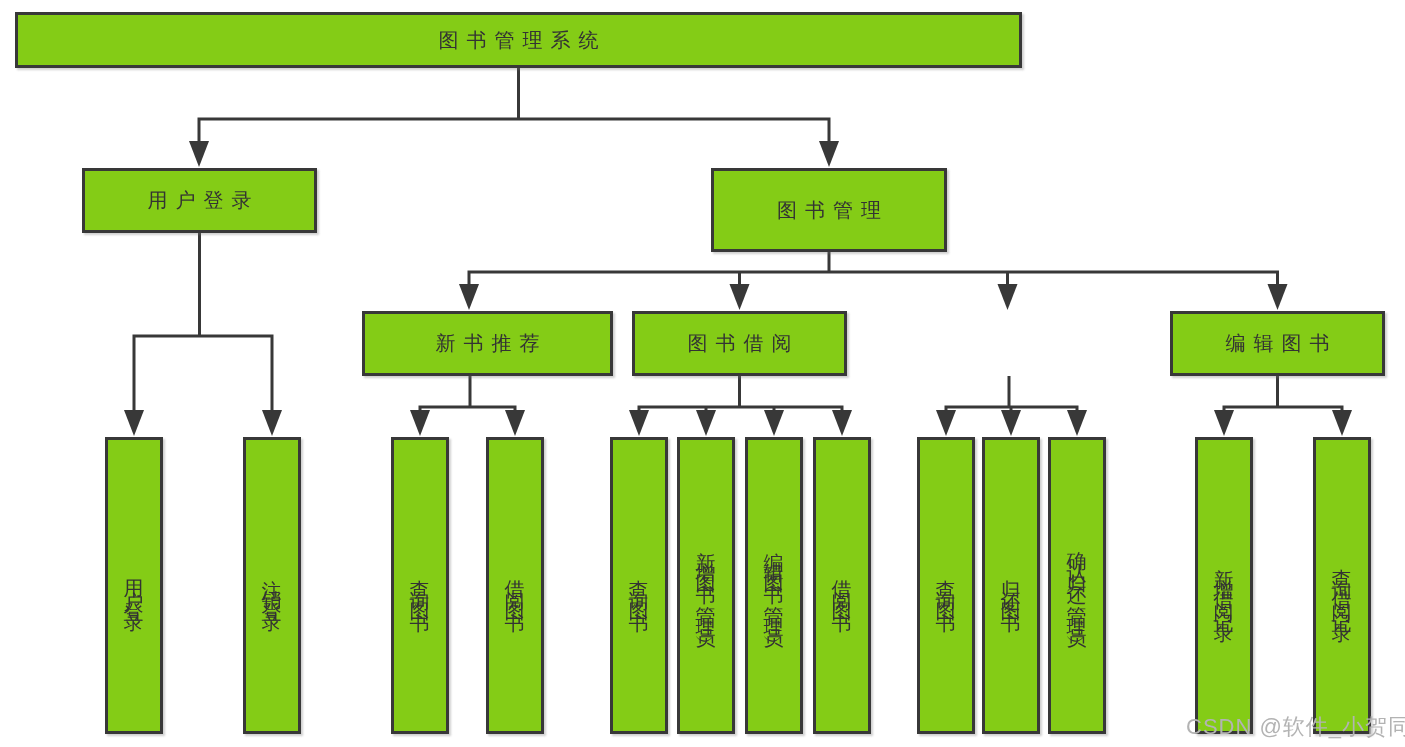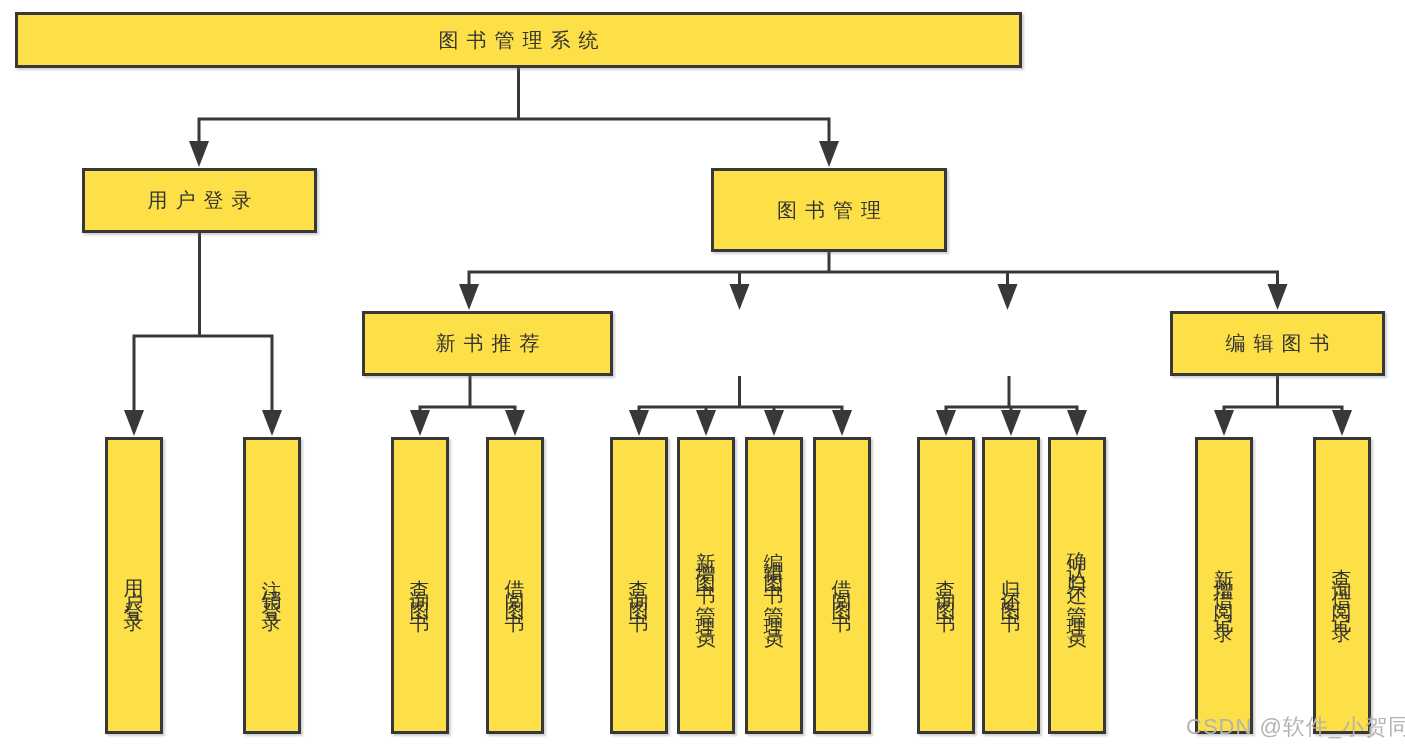--- a/index.html
+++ b/index.html
@@ -18,21 +18,21 @@
   .wires {
     position: absolute;
     left: 0;
     top: 0;
     width: 1405px;
     height: 747px;
   }
   .node {
     position: absolute;
     box-sizing: border-box;
-    background: #fde047;
+    background: #84cc16;
     border: 3px solid #383838;
     display: flex;
     align-items: center;
     justify-content: center;
     box-shadow: 2px 2px 2px rgba(120,120,120,0.35);
   }
   .node .lbl {
     font-size: 20px;
     letter-spacing: 8px;
     color: #333333;
@@ -121,20 +121,23 @@
   <div class="node h" style="left:82px; top:168px; width:235px; height:65px;">
     <span class="lbl">用户登录</span>
   </div>
   <div class="node h" style="left:711px; top:168px; width:236px; height:84px;">
     <span class="lbl">图书管理</span>
   </div>
 
   <div class="node h" style="left:362px; top:311px; width:251px; height:65px;">
     <span class="lbl">新书推荐</span>
   </div>
+  <div class="node h" style="left:632px; top:311px; width:215px; height:65px;">
+    <span class="lbl">图书借阅</span>
+  </div>
   <div class="node h" style="left:1170px; top:311px; width:215px; height:65px;">
     <span class="lbl">编辑图书</span>
   </div>
 
   <div class="node v" style="left:105px; top:437px; width:58px; height:297px;">
     <span class="lbl">用户登录</span>
   </div>
   <div class="node v" style="left:243px; top:437px; width:58px; height:297px;">
     <span class="lbl">注销登录</span>
   </div>

